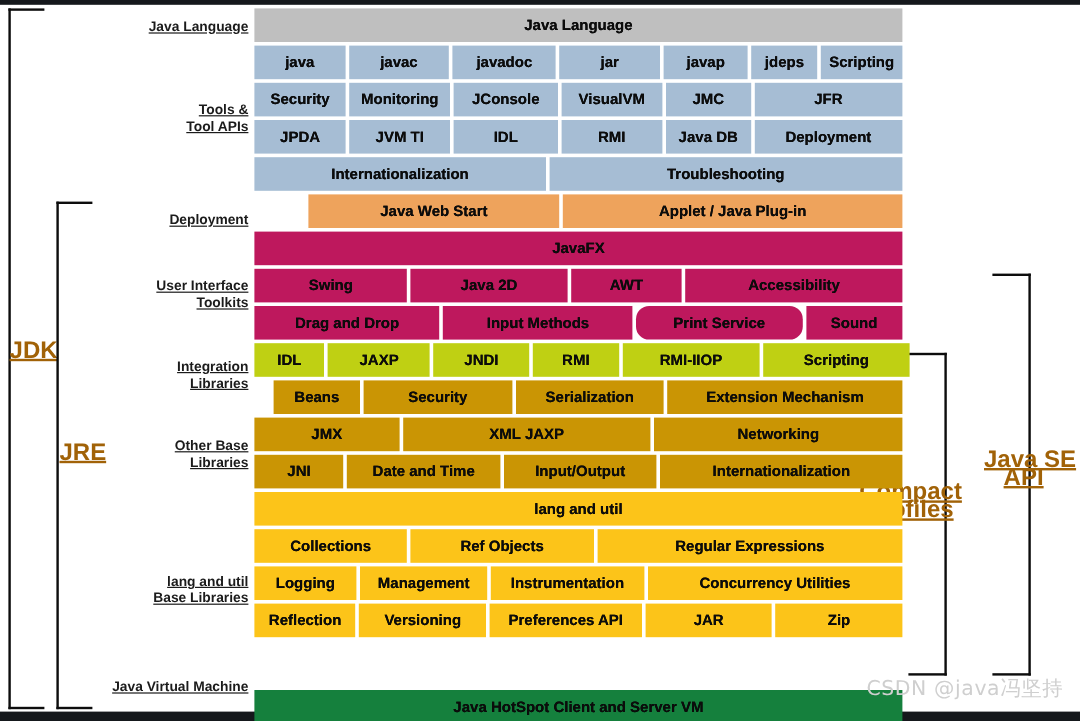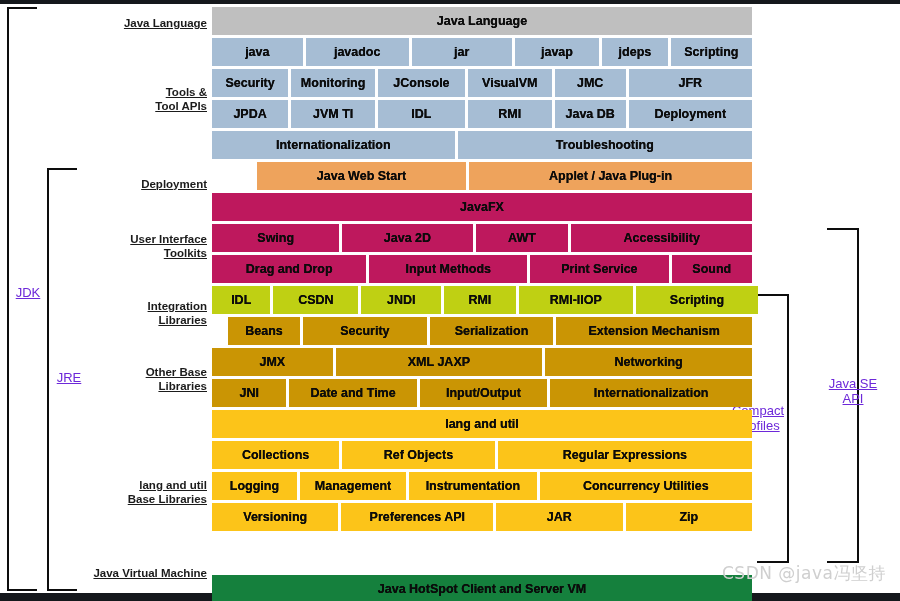--- a/index.html
+++ b/index.html
@@ -20,21 +20,21 @@
   
   .bracket{position:absolute;border:2px solid #0d0d0d;border-right:none;}
   .bracket-jdk{left:7px;top:7px;width:28px;height:580px;}
   .bracket-jre{left:47px;top:168px;width:28px;height:419px;}
 
   .bracket-r{position:absolute;border:2px solid #0d0d0d;border-left:none;}
   .bracket-se{left:827px;top:228px;width:30px;height:331px;}
   .bracket-cp{left:757px;top:294px;width:30px;height:265px;}
 
   .brk-label{
-    position:absolute;font-size:13px;font-weight:normal;color:#6d28d9;
+    position:absolute;font-size:20px;font-weight:bold;color:#a16207;
     text-decoration:underline;text-align:center;line-height:15px;white-space:nowrap;
   }
   .lbl-jdk{left:6px;top:285px;width:44px;}
   .lbl-jre{left:48px;top:370px;width:42px;}
   .lbl-se{left:820px;top:376px;width:66px;}
   .lbl-cp{left:716px;top:403px;width:84px;}
 
   
   .rowlabel{
     position:absolute;right:0;
@@ -136,20 +136,21 @@
 
     <div class="rowlabel" style="top:566px;">Java Virtual Machine</div>
   </div>
 
   <div class="grid" id="grid">
       <div class="band">
         <div class="cell c-gray" style="flex: 100 1 0px;">Java Language</div>
       </div>
       <div class="band">
         <div class="cell c-blue" style="flex: 14.5 1 0px;">java</div>
+        <div class="cell c-blue" style="flex: 16 1 0px;">javac</div>
         <div class="cell c-blue" style="flex: 16.5 1 0px;">javadoc</div>
         <div class="cell c-blue" style="flex: 16 1 0px;">jar</div>
         <div class="cell c-blue" style="flex: 13.5 1 0px;">javap</div>
         <div class="cell c-blue" style="flex: 10.5 1 0px;">jdeps</div>
         <div class="cell c-blue" style="flex: 13 1 0px;">Scripting</div>
       </div>
       <div class="band">
         <div class="cell c-blue" style="flex: 14.5 1 0px;">Security</div>
         <div class="cell c-blue" style="flex: 16 1 0px;">Monitoring</div>
         <div class="cell c-blue" style="flex: 16.5 1 0px;">JConsole</div>
@@ -178,26 +179,26 @@
       </div>
       <div class="band">
         <div class="cell c-orange2" style="flex: 24 1 0px;">Swing</div>
         <div class="cell c-orange2" style="flex: 24.5 1 0px;">Java 2D</div>
         <div class="cell c-orange2" style="flex: 17.5 1 0px;">AWT</div>
         <div class="cell c-orange2" style="flex: 34 1 0px;">Accessibility</div>
       </div>
       <div class="band">
         <div class="cell c-orange2" style="flex: 24 1 0px;">Drag and Drop</div>
         <div class="cell c-orange2" style="flex: 24.5 1 0px;">Input Methods</div>
-        <div class="cell c-orange2" style="flex: 21.5 1 0px;">Print Service</div>
+        <div class="cell c-orange2" style="flex: 21.5 1 0px; border-radius: 11px;">Print Service</div>
         <div class="cell c-orange2" style="flex: 12.5 1 0px;">Sound</div>
       </div>
       <div class="band band-green">
         <div class="cell c-green" style="flex: 11 1 0px;">IDL</div>
-        <div class="cell c-green" style="flex: 16 1 0px;">CSDN</div>
+        <div class="cell c-green" style="flex: 16 1 0px;">JAXP</div>
         <div class="cell c-green" style="flex: 15 1 0px;">JNDI</div>
         <div class="cell c-green" style="flex: 13.5 1 0px;">RMI</div>
         <div class="cell c-green" style="flex: 21.5 1 0px;">RMI-IIOP</div>
         <div class="cell c-green" style="flex: 23 1 0px;">Scripting</div>
       </div>
       <div class="band">
         <div class="cell c-gold" style="flex: 14 1 0px; margin-left: 16px;">Beans</div>
         <div class="cell c-gold" style="flex: 24 1 0px;">Security</div>
         <div class="cell c-gold" style="flex: 24 1 0px;">Serialization</div>
         <div class="cell c-gold" style="flex: 38 1 0px;">Extension Mechanism</div>
@@ -221,20 +222,21 @@
         <div class="cell c-yellow" style="flex: 24 1 0px;">Ref Objects</div>
         <div class="cell c-yellow" style="flex: 40 1 0px;">Regular Expressions</div>
       </div>
       <div class="band">
         <div class="cell c-yellow" style="flex: 16 1 0px;">Logging</div>
         <div class="cell c-yellow" style="flex: 20 1 0px;">Management</div>
         <div class="cell c-yellow" style="flex: 24 1 0px;">Instrumentation</div>
         <div class="cell c-yellow" style="flex: 40 1 0px;">Concurrency Utilities</div>
       </div>
       <div class="band">
+        <div class="cell c-yellow" style="flex: 16 1 0px;">Reflection</div>
         <div class="cell c-yellow" style="flex: 20 1 0px;">Versioning</div>
         <div class="cell c-yellow" style="flex: 24 1 0px;">Preferences API</div>
         <div class="cell c-yellow" style="flex: 20 1 0px;">JAR</div>
         <div class="cell c-yellow" style="flex: 20 1 0px;">Zip</div>
       </div>
       <div class="band">
         <div class="cell c-vm" style="flex: 100 1 0px;">Java HotSpot Client and Server VM</div>
       </div>
     </div>
 

